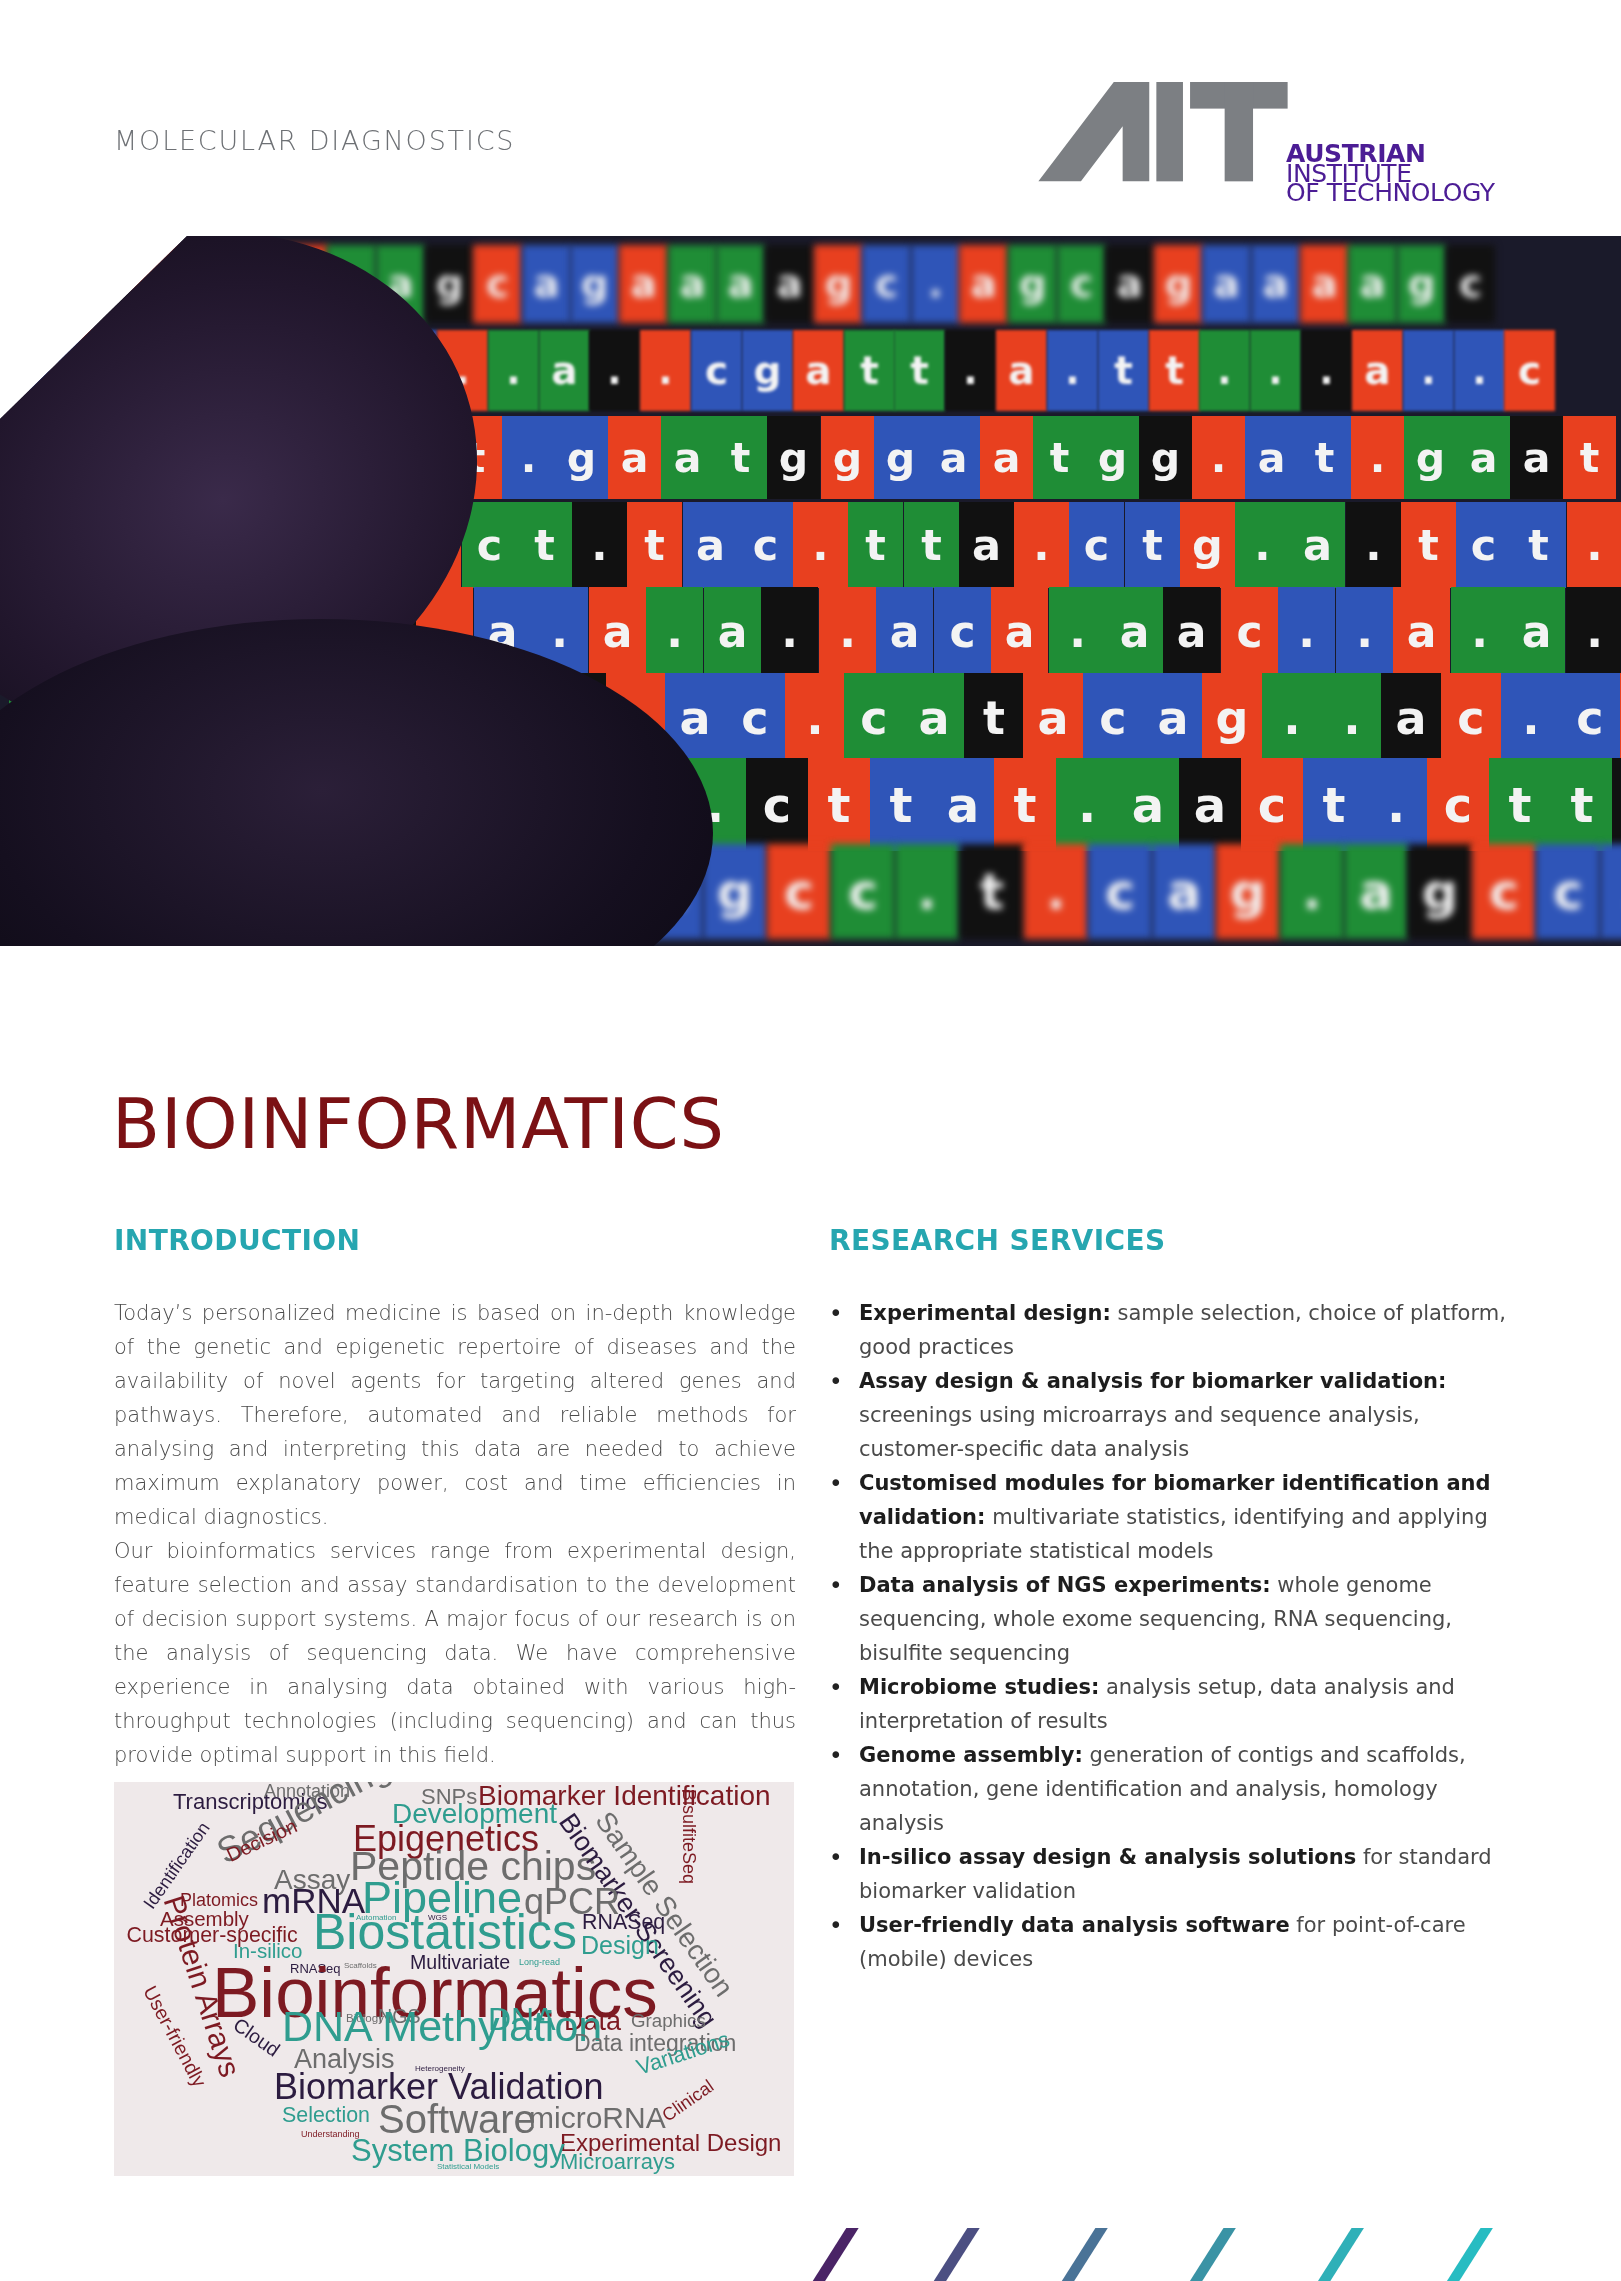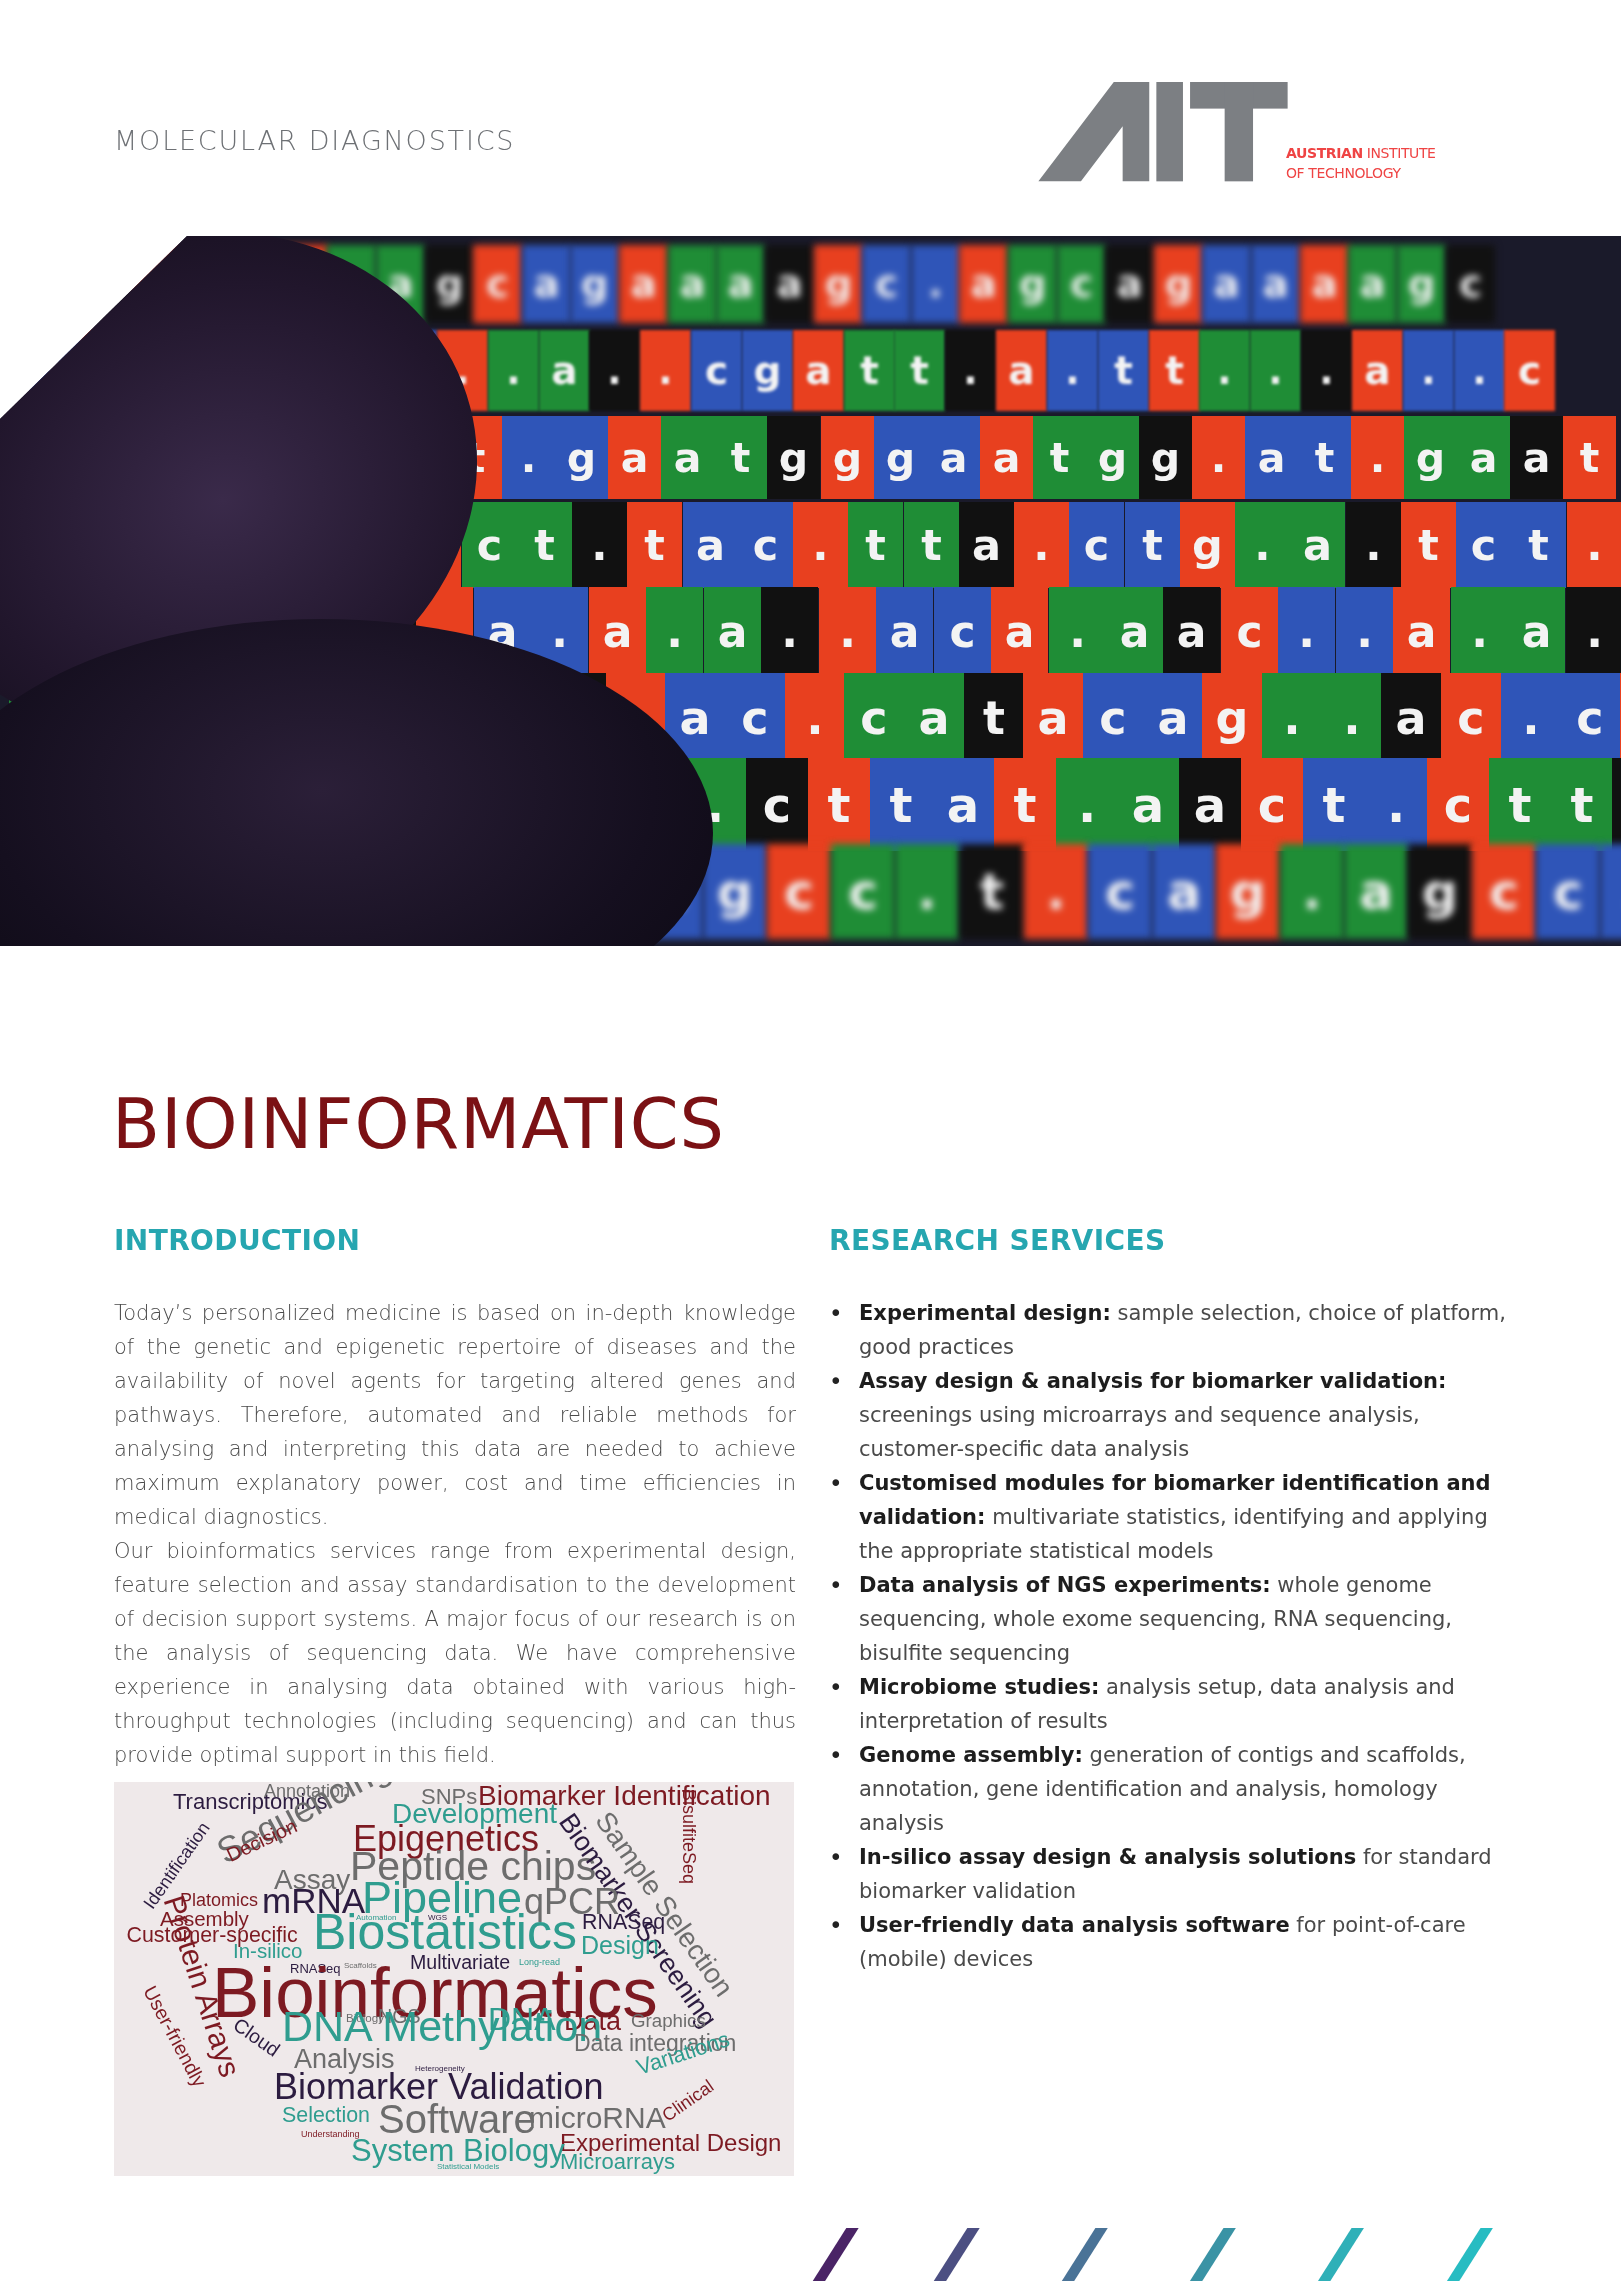--- a/index.html
+++ b/index.html
@@ -6,22 +6,22 @@
   body {
     width: 1622px; height: 2281px; position: relative; overflow: hidden;
     background: #ffffff; font-family: "DejaVu Sans", sans-serif; color: #3a3a3a;
   }
   .abs { position: absolute; }
   .dept {
     left: 114px; top: 125px; font-size: 27px; letter-spacing: 1.8px; color: #6e7175;
     font-family: "DejaVu Sans", sans-serif; font-weight: 300;
   }
   .logo { left: 1038px; top: 82px; width: 499px; height: 102px; }
-  .logo-text { position: absolute; left: 248px; top: 62px; line-height: 19.6px; font-size: 14px;
-    color: #ef4444; font-family: "DejaVu Sans", sans-serif; font-weight: bold; letter-spacing: -0.4px; }
+  .logo-text { position: absolute; left: 248px; top: 62px; line-height: 19.6px; font-size: 25px;
+    color: #4c1d95; font-family: "DejaVu Sans", sans-serif; font-weight: bold; letter-spacing: -0.4px; }
   .logo-text .bold { font-weight: 900; }
   .logo-text .reg { font-weight: normal; }
   .hero { left: 0; top: 236px; width: 1622px; height: 710px; overflow: hidden;
     clip-path: polygon(187px 0, 1622px 0, 1622px 710px, 0 710px, 0 183px); background: #1a1a2a; }
   .hero-grid { position: absolute; left: 0; top: 0; width: 1622px; height: 710px; }
   .cell { position: absolute; display: flex; align-items: center; justify-content: center;
     color: #f3f3f3; font-family: "DejaVu Sans", sans-serif; font-weight: bold; }
   .finger { position: absolute; border-radius: 50%; }
   .title { left: 112px; top: 1083px; font-size: 70px; color: #7b1114; letter-spacing: 0.9px;
     font-family: "DejaVu Sans", sans-serif; font-weight: normal; }

